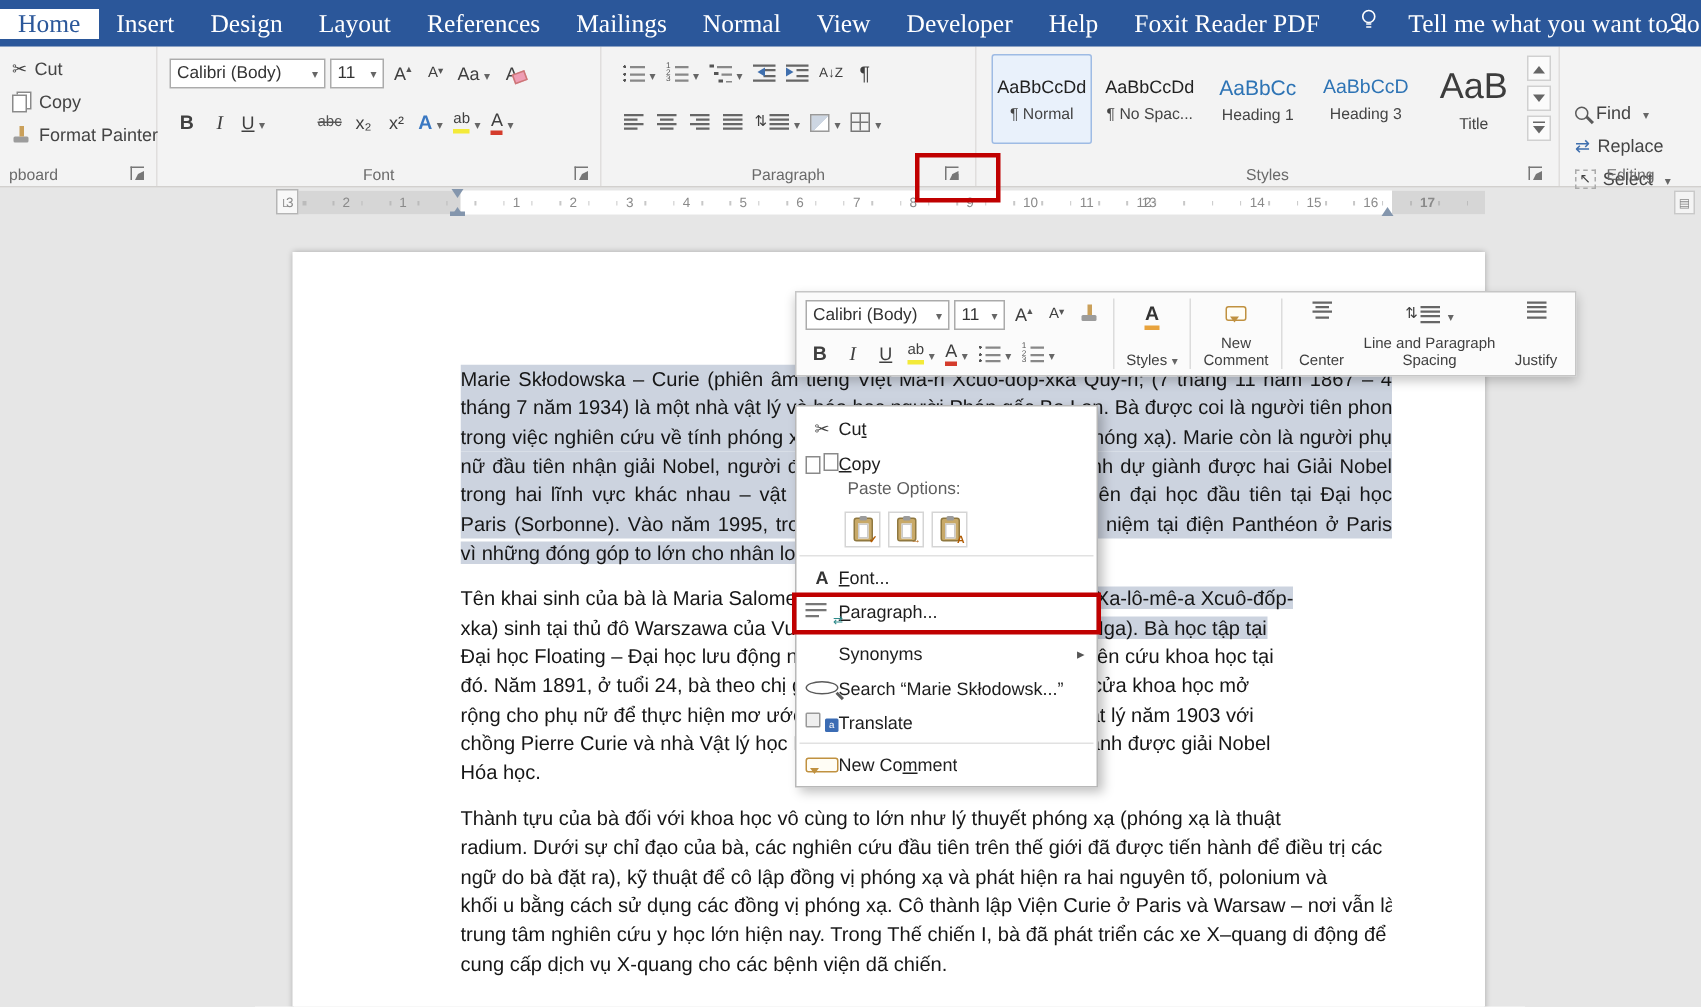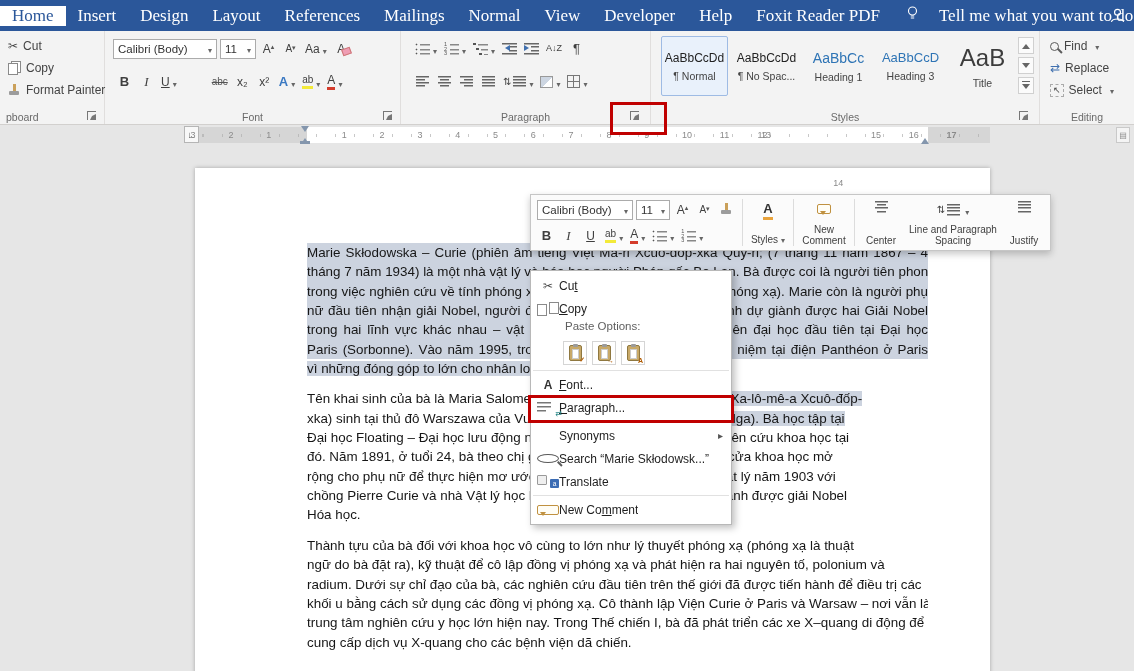--- a/index.html
+++ b/index.html
@@ -59,21 +59,21 @@
   .sprev.normal{font-size:12px;color:#222;}
   .sprev.h1{font-size:14px;color:var(--hblue);}
   .sprev.h2{font-size:13px;color:var(--hblue);}
   .sprev.title{font-size:24px;color:#3c3c3c;}
   .sname{font-size:10.5px;color:#444;white-space:nowrap;}
   .stylerail{position:absolute;right:5px;top:6px;width:16px;display:flex;flex-direction:column;gap:3px;}
   .railbtn{height:17px;border:1px solid #d0d0d0;background:#fbfbfb;display:flex;flex-direction:column;align-items:center;justify-content:center;}
   .tri-up{border:4px solid transparent;border-bottom:5px solid #666;margin-top:-3px;}
   .tri-dn{border:4px solid transparent;border-top:5px solid #666;margin-bottom:-3px;}
   .more-bar{width:8px;height:1.5px;background:#666;margin-bottom:2px;}
-  .g-edit{left:1040px;width:94px;border-right:none;}
+  .g-edit{left:1040px;width:94px;border-right:none;margin-top:29px;}
   .g-edit .rbtn{position:absolute;left:6px;}
   .gi.rep{color:#3f6fae;font-size:12px;}
   .gi.selic{border:1px dashed #aaa;font-size:9px;padding:1px 2px;}
 
   
   .i-copy{position:relative;width:13px;height:14px;}
   .i-copy::before,.i-copy::after{content:"";position:absolute;width:8px;height:10px;border:1px solid #8a8a8a;background:#fff;}
   .i-copy::before{right:0;top:0;}
   .i-copy::after{left:0;bottom:0;}
   .i-brush{position:relative;width:13px;height:13px;}
@@ -441,21 +441,21 @@
     <div class="rnum" style="left: 455.2px;">4</div>
     <div class="rnum" style="left: 493px;">5</div>
     <div class="rnum" style="left: 530.8px;">6</div>
     <div class="rnum" style="left: 568.6px;">7</div>
     <div class="rnum" style="left: 606.4px;">8</div>
     <div class="rnum" style="left: 644.2px;">9</div>
     <div class="rnum" style="left: 682px;">10</div>
     <div class="rnum" style="left: 719.8px;">11</div>
     <div class="rnum" style="left: 757.6px;">12</div>
     <div class="rnum" style="left: 761px;">13</div>
-    <div class="rnum" style="left: 833.2px; margin-top: 48px;">14</div>
+    <div class="rnum" style="left: 833.2px;">14</div>
     <div class="rnum" style="left: 871px;">15</div>
     <div class="rnum" style="left: 908.8px;">16</div>
     <div class="rnum" style="left: 946.6px; font-weight: bold;">17</div>
   </div>
 
 <div class="docarea">
   <div class="page">
     <div class="textcol">
         <div class="para">
           <div class="line selfull">Marie Skłodowska – Curie (phiên âm tiếng Việt Ma-ri Xcuô-đốp-xka Quy-ri; (7 tháng 11 năm 1867 – 4</div>
@@ -470,22 +470,22 @@
           <div class="line"><span class="selright">Tên khai sinh của bà là Maria Salomea Skłodowska (phiên âm: Ma-ri-a Xa-lô-mê-a Xcuô-đốp-</span></div>
           <div class="line"><span class="selright">xka) sinh tại thủ đô Warszawa của Vương quốc Ba Lan (thuộc địa của Nga). Bà học tập tại</span></div>
           <div class="line">Đại học Floating – Đại học lưu động ngầm ở Warszawa và bắt đầu nghiên cứu khoa học tại</div>
           <div class="line">đó. Năm 1891, ở tuổi 24, bà theo chị gái của mình đến Paris, nơi cánh cửa khoa học mở</div>
           <div class="line">rộng cho phụ nữ để thực hiện mơ ước. Bà đã giành được giải Nobel Vật lý năm 1903 với</div>
           <div class="line">chồng Pierre Curie và nhà Vật lý học Henri Becquerel. Năm 1911 bà giành được giải Nobel</div>
           <div class="line">Hóa học.</div>
         </div>
         <div class="para">
           <div class="line">Thành tựu của bà đối với khoa học vô cùng to lớn như lý thuyết phóng xạ (phóng xạ là thuật</div>
+          <div class="line">radium. Dưới sự chỉ đạo của bà, các nghiên cứu đầu tiên trên thế giới đã được tiến hành để điều trị các</div>
           <div class="line">ngữ do bà đặt ra),  kỹ thuật để cô lập đồng vị phóng xạ và phát hiện ra hai nguyên tố, polonium và</div>
-          <div class="line">radium. Dưới sự chỉ đạo của bà, các nghiên cứu đầu tiên trên thế giới đã được tiến hành để điều trị các</div>
           <div class="line">khối u bằng cách sử dụng các đồng vị phóng xạ. Cô thành lập Viện Curie ở Paris và Warsaw – nơi vẫn là</div>
           <div class="line">trung tâm nghiên cứu y học lớn hiện nay. Trong Thế chiến I, bà đã phát triển các xe X–quang di động để</div>
           <div class="line">cung cấp dịch vụ X-quang cho các bệnh viện dã chiến.</div>
         </div>
       </div>
   </div>
 
   <div class="minibar">
     <div class="mb-left">
       <div class="mb-row">

